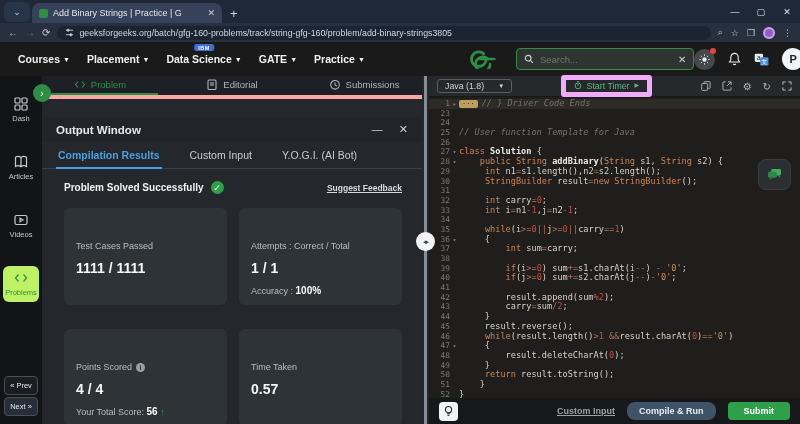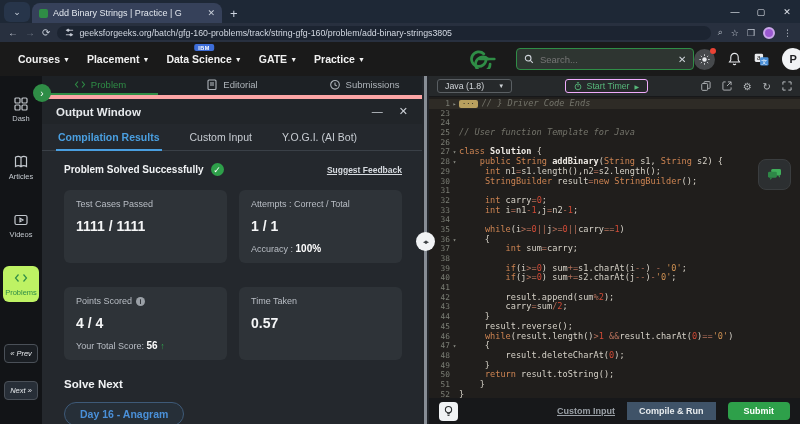--- a/index.html
+++ b/index.html
@@ -52,49 +52,49 @@
   
   .main { display:flex; height:348px; position:relative; }
 
   
   .sidebar { width:42px; background:#121417; display:flex; flex-direction:column; align-items:center;
     padding-top:16px; flex:none; position:relative; }
   .side-item { display:flex; flex-direction:column; align-items:center; gap:3px; margin-bottom:22px;
     color:#c3c8ce; width:36px; padding:5px 0; border-radius:6px; }
   .side-item .lbl { font-size:7.5px; }
   .side-item.active { background:#bef264; color:#2f8d46; }
-  .side-bottom { margin-top:auto; display:flex; flex-direction:column; gap:18px; padding-bottom:24px;font-style:italic; }
+  .side-bottom { margin-top:auto; display:flex; flex-direction:column; gap:2px; padding-bottom:8px; }
   .pill-btn { font-size:7.5px; color:#e6e9ec; border:1px solid #4a5058; border-radius:4px; padding:4px 5px;
     text-align:center; background:#1a1e23; white-space:nowrap; }
   .pill-btn.filled { background:#272e37; }
   .expand-btn { position:absolute; top:8px; right:-9px; width:18px; height:18px; border-radius:50%;
     background:#2f8d46; color:#fff; font-size:10px; display:flex; align-items:center; justify-content:center; z-index:5; }
 
   
   .panel { width:380px; background:#24282d; display:flex; flex-direction:column; flex:none; }
   .ptabs { height:23px; background:#1d2125; display:flex; border-bottom:4px solid #fca5a5;gap:16px; }
   .ptab { flex:1; display:flex; align-items:center; justify-content:center; gap:5px; font-size:9.5px;
     color:#aeb4ba; border-bottom:2px solid transparent; }
   .ptab.active { color:#2f8d46; border-bottom-color:#2f8d46; }
-  .ow-header { height:25px; display:flex; align-items:center; padding:0 14px; background:#212529; }
+  .ow-header { height:25px; display:flex; align-items:center; padding:0 14px; background:#212529;margin-top:18px; }
   .ow-title { color:#e6e9ec; font-size:11.5px; font-weight:bold; }
   .ow-ctl { margin-left:auto; display:flex; gap:16px; color:#cdd2d8; font-size:11px; }
   .subtabs { display:flex; gap:26px; padding:0 14px; border-bottom:1px solid #3a4047; height:27px; }
   .subtab { font-size:10.5px; color:#c7ccd2; display:flex; align-items:center; border-bottom:2px solid transparent;
     margin-bottom:-1px; padding:0 2px; }
   .subtab.active { color:#4a9fe0; border-bottom-color:#4a9fe0; font-weight:bold; }
   .pbody { flex:1; padding:12px 20px 0 22px; overflow:hidden; }
   .statusrow { display:flex; align-items:center; }
   .status-h { color:#f1f3f5; font-size:10px; font-weight:bold; }
   .check { width:13px; height:13px; border-radius:50%; background:#2ea04a; color:#fff; font-size:9px;
     display:flex; align-items:center; justify-content:center; margin-left:7px; }
   .feedback { margin-left:auto; color:#d7dbe0; font-size:8.5px; font-weight:bold; text-decoration:underline; }
   .cards { display:grid; grid-template-columns:1fr 1fr; gap:24px 12px; margin-top:14px; }
   .card { background:#2e3338; border-radius:6px; padding:9px 12px; }
-  .card-title { color:#b9bec5; font-size:9px; display:flex; align-items:flex-end; gap:4px; }
+  .card-title { color:#b9bec5; font-size:9px; display:flex; align-items:flex-end; gap:4px;margin-top:24px; }
   .card-value { color:#f5f6f7; font-size:14px; font-weight:bold; margin-top:9px; }
   .card-extra { font-size:9px; color:#b9bec5; margin-top:9px; }
   .card-extra .b { color:#fff; font-weight:bold; font-size:10px; }
   .card-extra .g { color:#2ea04a; font-weight:bold; }
   .info-i { width:9px; height:9px; border-radius:50%; background:#9aa0a6; color:#2e3338; font-size:7px;
     font-weight:bold; display:inline-flex; align-items:center; justify-content:center; }
   .solve-next { color:#f1f3f5; font-size:11.5px; font-weight:bold; margin-top:18px; }
   .next-pill { display:inline-block; margin-top:12px; padding:5px 15px; border:1px solid #3e5a78; border-radius:15px;
     color:#4a90d9; font-size:10.5px; font-weight:bold; background:rgba(74,144,217,0.07); }
 
@@ -104,21 +104,21 @@
   .div-handle { position:absolute; top:156px; left:-6px; width:19px; height:19px; border-radius:50%;
     background:#f1f3f5; color:#3c4043; font-size:7px; display:flex; align-items:center; justify-content:center;
     z-index:4; letter-spacing:-1px; }
 
   
   .editor { flex:1; display:flex; flex-direction:column; background:#201e1c; min-width:0; }
   .ed-top { height:21px; background:#26292b; display:flex; align-items:center; padding:0 8px; gap:10px;
     border-bottom:1px solid #17181a; }
   .lang-sel { display:flex; align-items:center; gap:14px; border:1px solid #5a5f63; border-radius:3px;
     color:#d0d4d8; font-size:8.8px; padding:1px 7px; }
-  .timer-btn { display:flex; align-items:center; gap:5px; border:1px solid #f0abfc; border-radius:3px;
+  .timer-btn { display:flex; gap:5px; border:5px solid #f0abfc; border-radius:3px;
     color:#57b87b; font-size:8.8px; padding:1px 8px; margin:0 auto; }
   .ed-icons { display:flex; align-items:center; gap:11px; color:#b6babd; font-size:11px; }
   .codewrap { flex:1; position:relative; overflow:hidden; padding-top:2px; }
   .code-row { display:flex; height:9.7px; line-height:9.7px; font-family:"DejaVu Sans Mono",monospace; }
   .code-row.hl { background:#2e2b26; }
   .ln { width:21px; flex:none; text-align:right; color:#7b7e75; font-size:7.8px; }
   .fold { width:9px; flex:none; color:#8b8e85; font-size:6px; text-align:center; }
   .ct { white-space:pre; font-size:8.6px; color:#d6d2c8; }
   .tk-cm { color:#73736a; font-style:italic; }
   .tk-kw { color:#cd8452; }
@@ -128,21 +128,21 @@
   .tk-op { color:#b4705a; }
   .tk-str { color:#cf9152; }
   .fold-box { display:inline-block; background:#b9a05e; color:#2a2823; border-radius:2px; font-size:7px;
     line-height:8px; padding:0 3px; margin-right:4px; vertical-align:middle; }
   .chat-float { position:absolute; right:9px; top:62px; width:33px; height:31px; background:#2c2f31;
     border:1px solid #3a3d3f; border-radius:8px; display:flex; align-items:center; justify-content:center; }
   .ed-footer { height:26px; background:#17181a; display:flex; align-items:center; padding:0 10px; gap:10px; }
   .bulb { width:19px; height:19px; background:#f1f3f5; border-radius:4px; display:flex; align-items:center; justify-content:center; }
   .foot-right { margin-left:auto; display:flex; align-items:center; gap:12px; }
   .custom-input-link { color:#9aa0a6; font-size:9px; font-weight:bold; text-decoration:underline; }
-  .btn-run { background:#3f5368; color:#e8ecef; font-size:9px; font-weight:bold; padding:4px 12px; border-radius:0; }
+  .btn-run { background:#3f5368; color:#e8ecef; font-size:9px; font-weight:bold; padding:4px 12px; border-radius:8px; }
   .btn-submit { background:#2ea04a; color:#fff; font-size:9px; font-weight:bold; padding:4px 16px; border-radius:4px; }
 </style>
 </head>
 <body>
 
 <div class="tabstrip">
   <div class="tabsearch">⌄</div>
   <div class="tab">
     <span class="tab-fav"></span>
     <span class="tab-title">Add Binary Strings | Practice | G</span>

